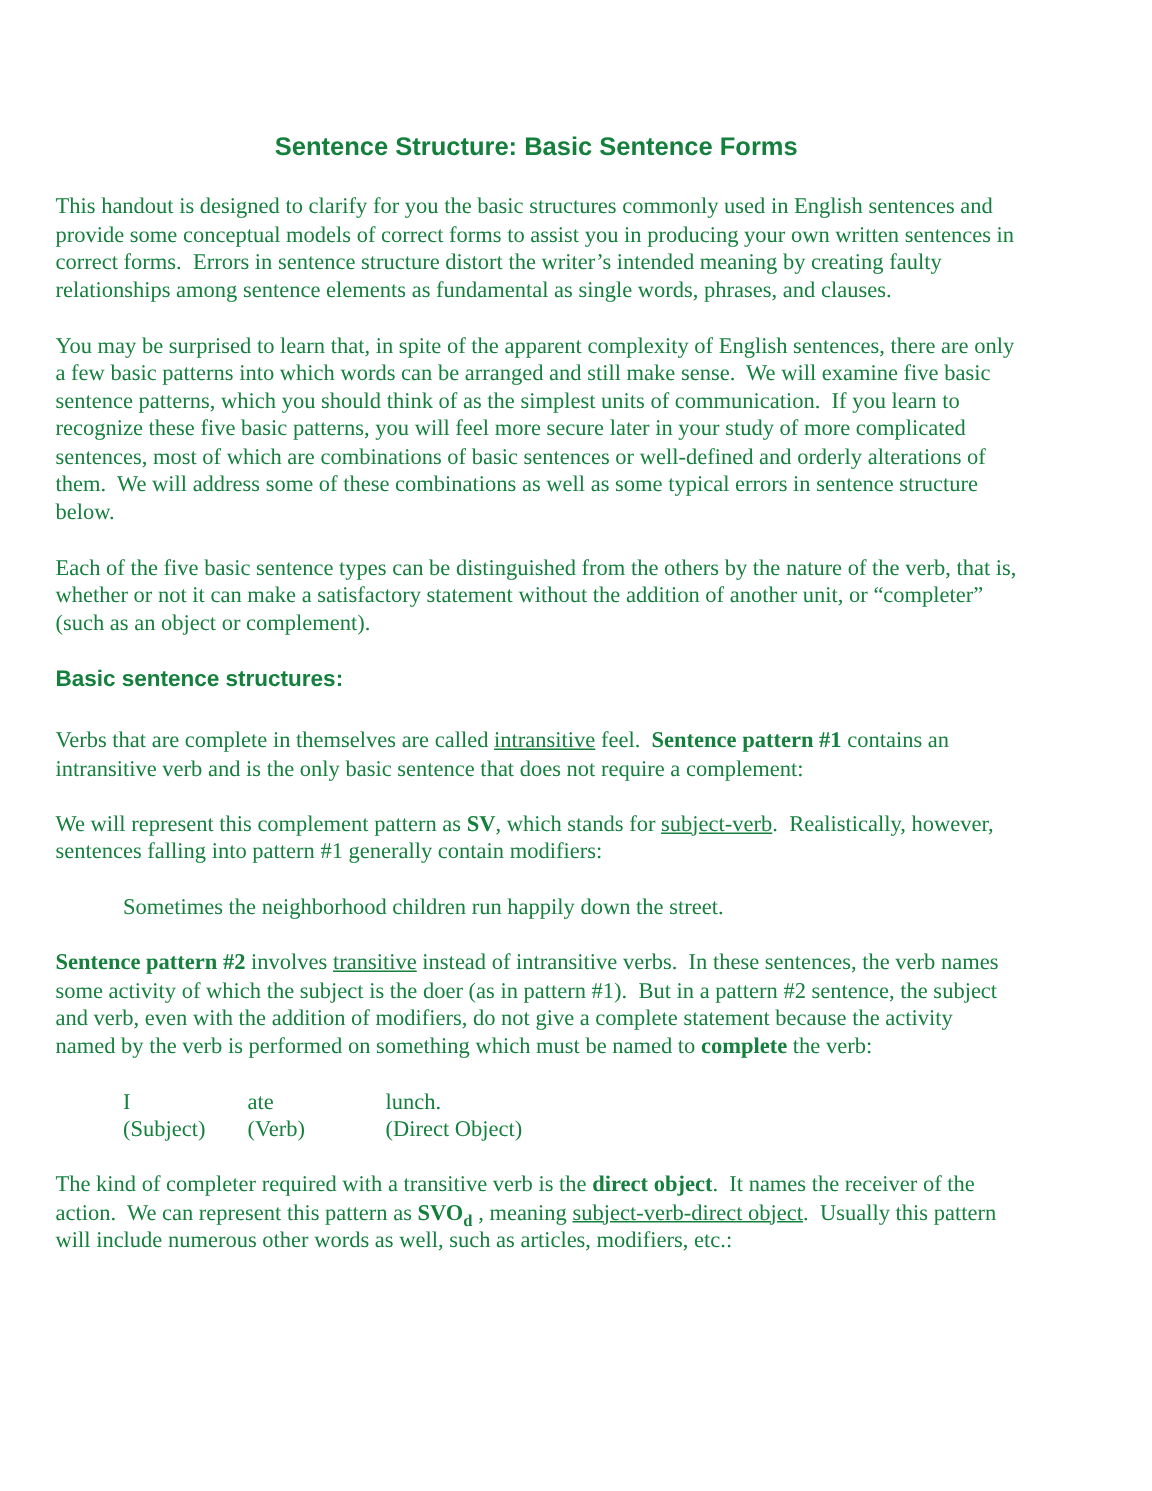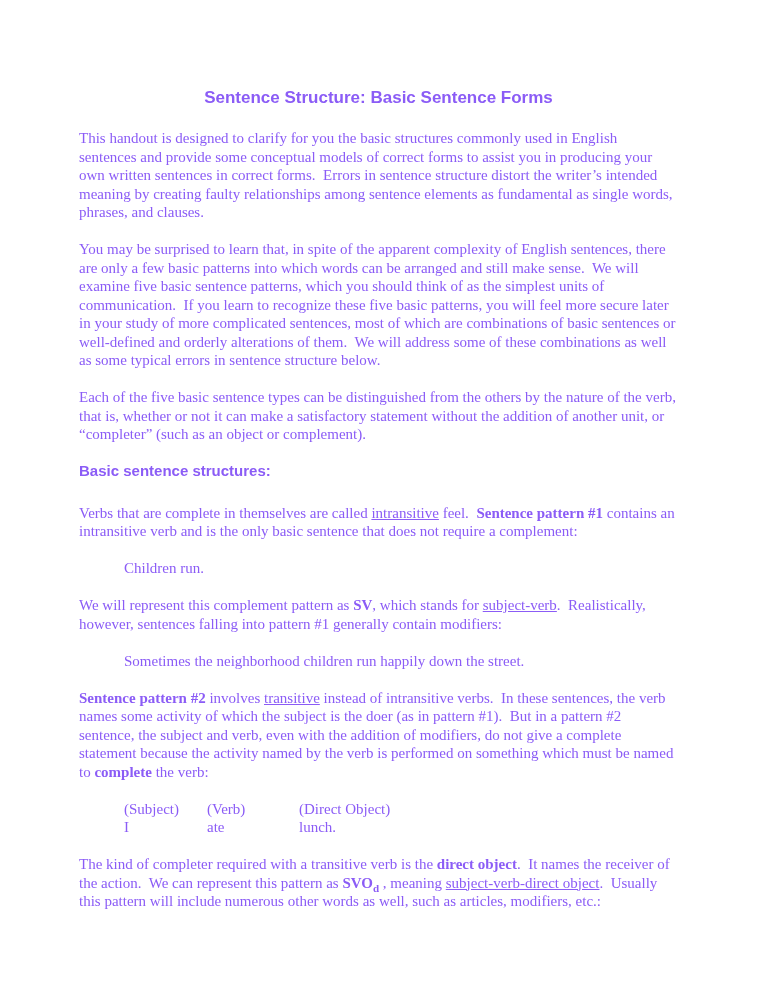--- a/index.html
+++ b/index.html
@@ -1,22 +1,22 @@
 <!DOCTYPE html>
 <html><head>
 <meta charset="utf-8">
 <style>
   html, body { margin: 0; padding: 0; background: #ffffff; }
   .page {
     width: 768px;
     height: 994px;
     box-sizing: border-box;
-    padding: 88px 90px 40px 79px;
+    padding: 88px 90px 40px 37px;
     background: #ffffff;
-    color: #8b5cf6;
+    color: #15803d;
     font-family: "Liberation Serif", serif;
     font-size: 15px;
     line-height: 18.5px;
     overflow: hidden;
   }
   .doc-title {
     font-family: "Liberation Sans", sans-serif;
     font-size: 17px;
     font-weight: bold;
     text-align: center;
@@ -51,26 +51,25 @@
 
 <div class="page">
   <h1 class="doc-title">Sentence Structure: Basic Sentence Forms</h1>
   <div>
       <p class="para"><span class="">This handout is designed to clarify for you the basic structures commonly used in English sentences and provide some conceptual models of correct forms to assist you in producing your own written sentences in correct forms.  Errors in sentence structure distort the writer’s intended meaning by creating faulty relationships among sentence elements as fundamental as single words, phrases, and clauses.</span></p>
       <p class="para"><span class="">You may be surprised to learn that, in spite of the apparent complexity of English sentences, there are only a few basic patterns into which words can be arranged and still make sense.  We will examine five basic sentence patterns, which you should think of as the simplest units of communication.  If you learn to recognize these five basic patterns, you will feel more secure later in your study of more complicated sentences, most of which are combinations of basic sentences or well-defined and orderly alterations of them.  We will address some of these combinations as well as some typical errors in sentence structure below.</span></p>
       <p class="para"><span class="">Each of the five basic sentence types can be distinguished from the others by the nature of the verb, that is, whether or not it can make a satisfactory statement without the addition of another unit, or “completer” (such as an object or complement).</span></p>
       <h2 class="section-heading">Basic sentence structures:</h2>
       <p class="para"><span class="">Verbs that are complete in themselves are called </span><span class=" seg-u">intransitive</span><span class=""> feel.  </span><span class=" seg-b">Sentence pattern #1</span><span class=""> contains an intransitive verb and is the only basic sentence that does not require a complement:</span></p>
       <div class="example">
-        <div>Children run.</div>
       </div>
       <p class="para"><span class="">We will represent this complement pattern as </span><span class=" seg-b">SV</span><span class="">, which stands for </span><span class=" seg-u">subject-verb</span><span class="">.  Realistically, however, sentences falling into pattern #1 generally contain modifiers:</span></p>
       <div class="example">
         <div>Sometimes the neighborhood children run happily down the street.</div>
       </div>
       <p class="para"><span class=" seg-b">Sentence pattern #2</span><span class=""> involves </span><span class=" seg-u">transitive</span><span class=""> instead of intransitive verbs.  In these sentences, the verb names some activity of which the subject is the doer (as in pattern #1).  But in a pattern #2 sentence, the subject and verb, even with the addition of modifiers, do not give a complete statement because the activity named by the verb is performed on something which must be named to </span><span class=" seg-b">complete</span><span class=""> the verb:</span></p>
       <div class="pattern-table">
+        <div><span class="cell">I</span><span class="cell">ate</span><span class="cell">lunch.</span></div>
         <div><span class="cell">(Subject)</span><span class="cell">(Verb)</span><span class="cell">(Direct Object)</span></div>
-        <div><span class="cell">I</span><span class="cell">ate</span><span class="cell">lunch.</span></div>
       </div>
       <p class="para"><span class="">The kind of completer required with a transitive verb is the </span><span class=" seg-b">direct object</span><span class="">.  It names the receiver of the action.  We can represent this pattern as </span><span class=" seg-b">SVO</span><sub class=" seg-b seg-sub">d</sub><span class=""> , meaning </span><span class=" seg-u">subject-verb-direct object</span><span class="">.  Usually this pattern will include numerous other words as well, such as articles, modifiers, etc.:</span></p>
     </div>
 </div>
 
 </body></html>

